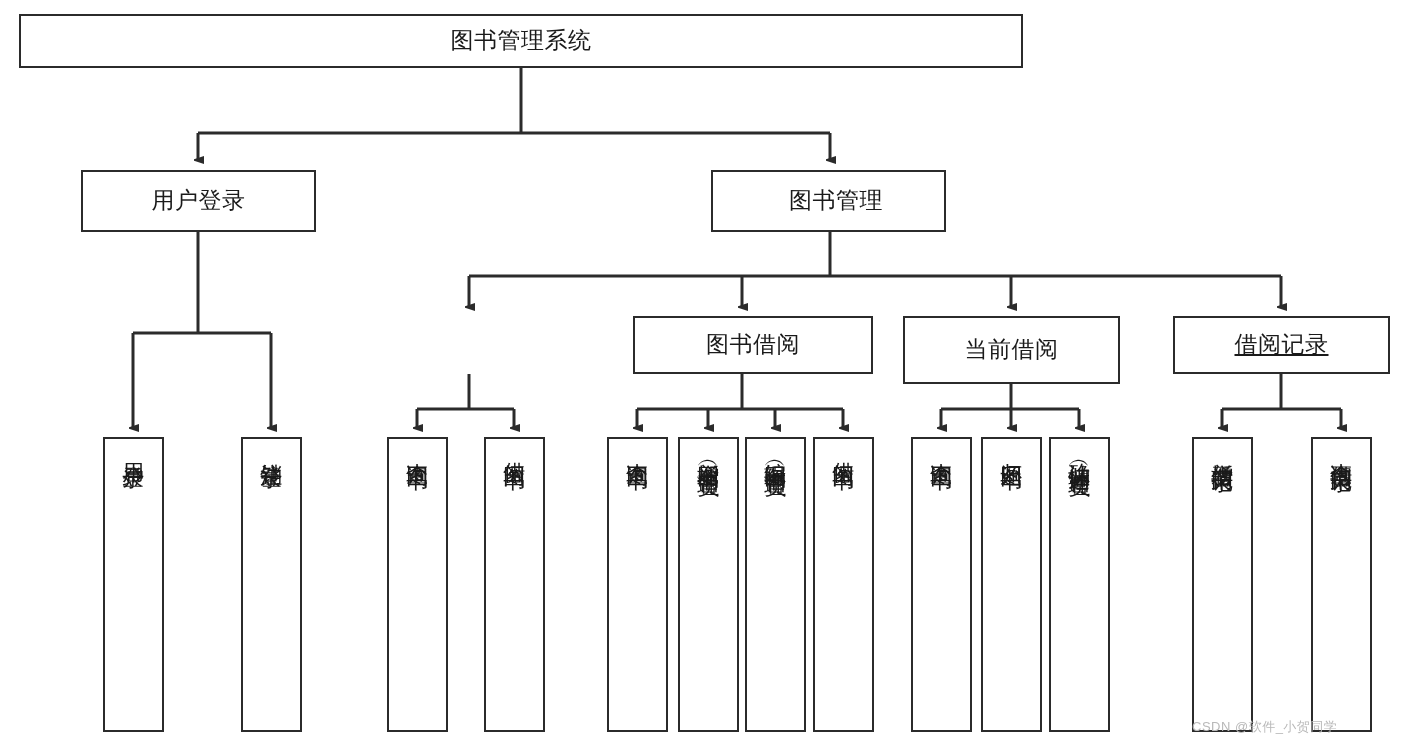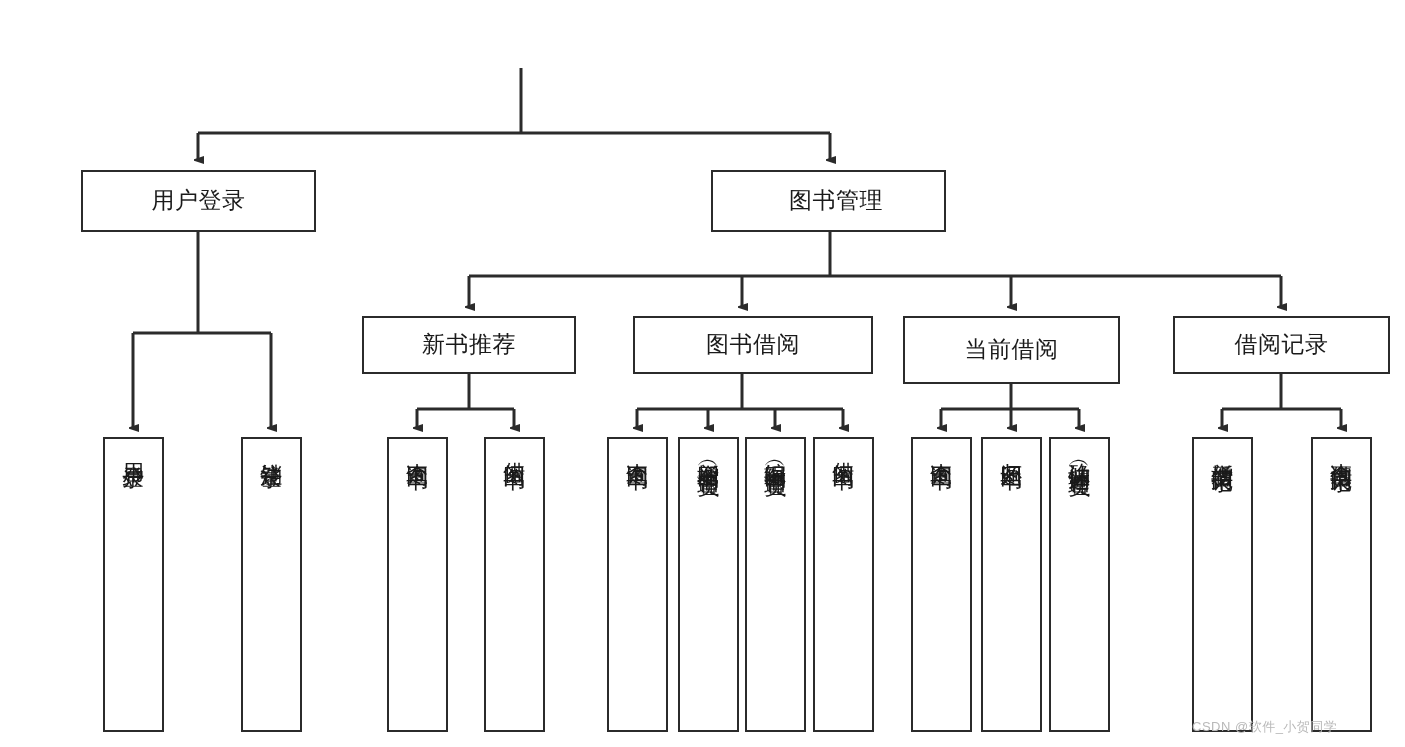--- a/index.html
+++ b/index.html
@@ -114,38 +114,38 @@
       <path d="M1011,409 L1011,428" marker-end="url(#arrow)"></path>
       <path d="M1079,409 L1079,428" marker-end="url(#arrow)"></path>
 
       <path d="M1281,374 L1281,409"></path>
       <path d="M1222,409 L1341,409"></path>
       <path d="M1222,409 L1222,428" marker-end="url(#arrow)"></path>
       <path d="M1341,409 L1341,428" marker-end="url(#arrow)"></path>
     </g>
   </svg>
 
+  <div class="node h" style="left:19px; top:14px; width:1004px; height:54px;">
+    <span>图书管理系统</span>
+  </div>
 
   <div class="node h" style="left:81px; top:170px; width:235px; height:62px;">
     <span>用户登录</span>
   </div>
   <div class="node h" style="left:711px; top:170px; width:235px; height:62px;padding-left:15px;">
     <span>图书管理</span>
   </div>
 
-  <div class="node h" style="left:362px; top:316px; width:214px; height:58px;">
-    <span>新书推荐</span>
-  </div>
   <div class="node h" style="left:633px; top:316px; width:240px; height:58px;">
     <span>图书借阅</span>
   </div>
   <div class="node h" style="left:903px; top:316px; width:217px; height:68px;">
     <span>当前借阅</span>
   </div>
-  <div class="node h" style="left:1173px; top:316px; width:217px; height:58px;">
+  <div class="node h" style="left:1173px; top:316px; width:217px; height:58px;text-decoration:underline;">
     <span>借阅记录</span>
   </div>
 
   <div class="node v" style="left:103px; top:437px; width:61px; height:295px;">
     <span class="vtext">用户登录</span>
   </div>
   <div class="node v" style="left:241px; top:437px; width:61px; height:295px;">
     <span class="vtext">注销登录</span>
   </div>
 

